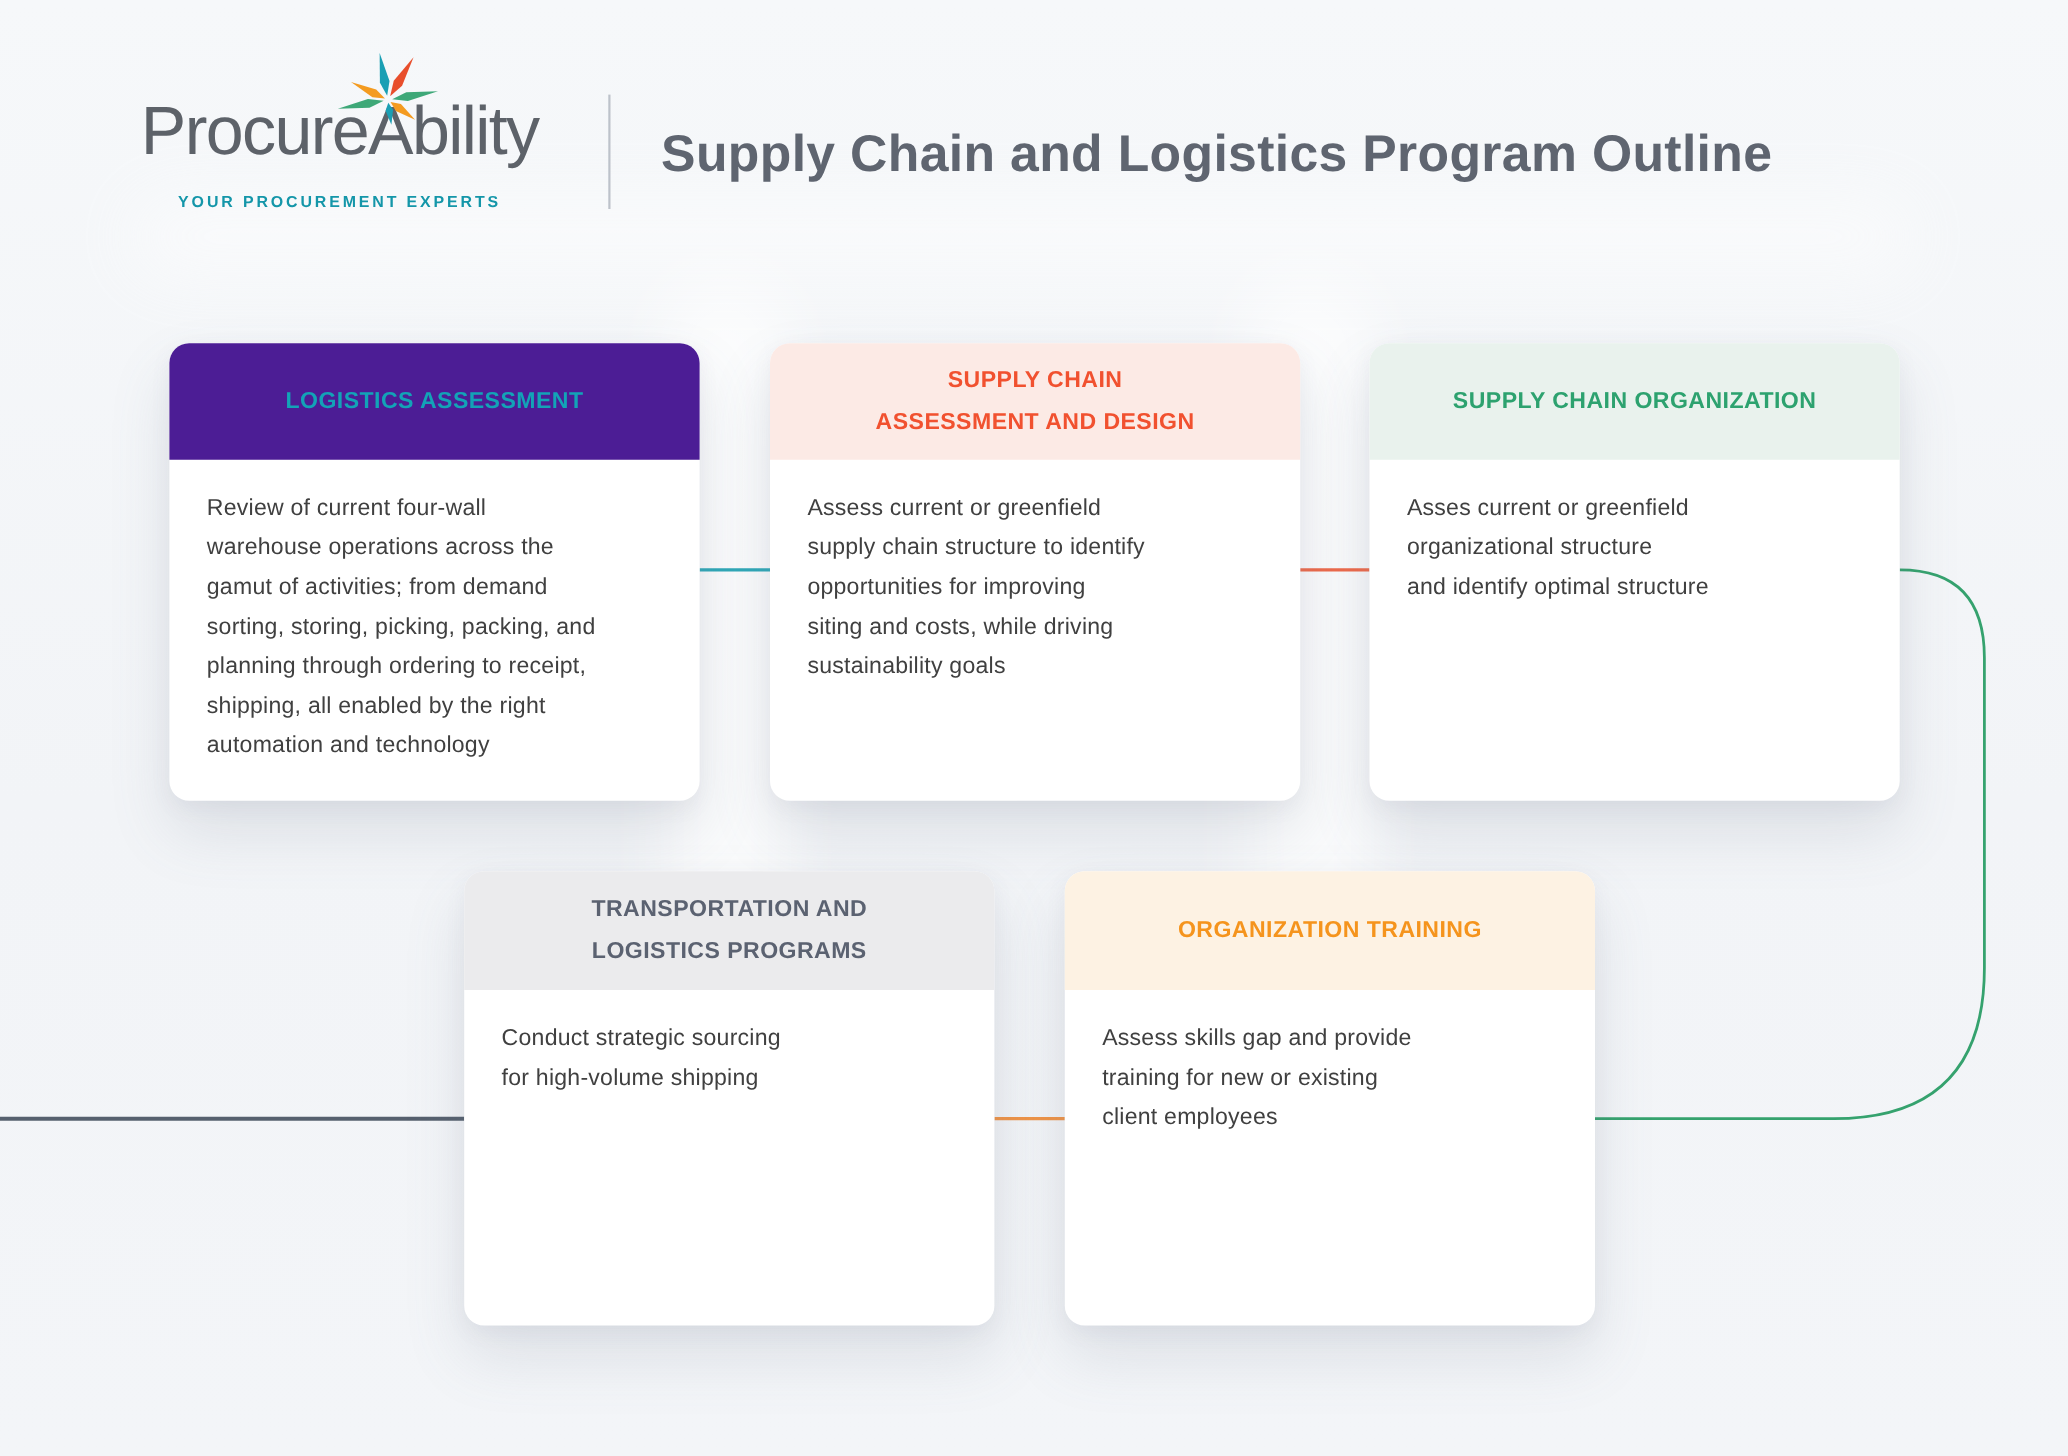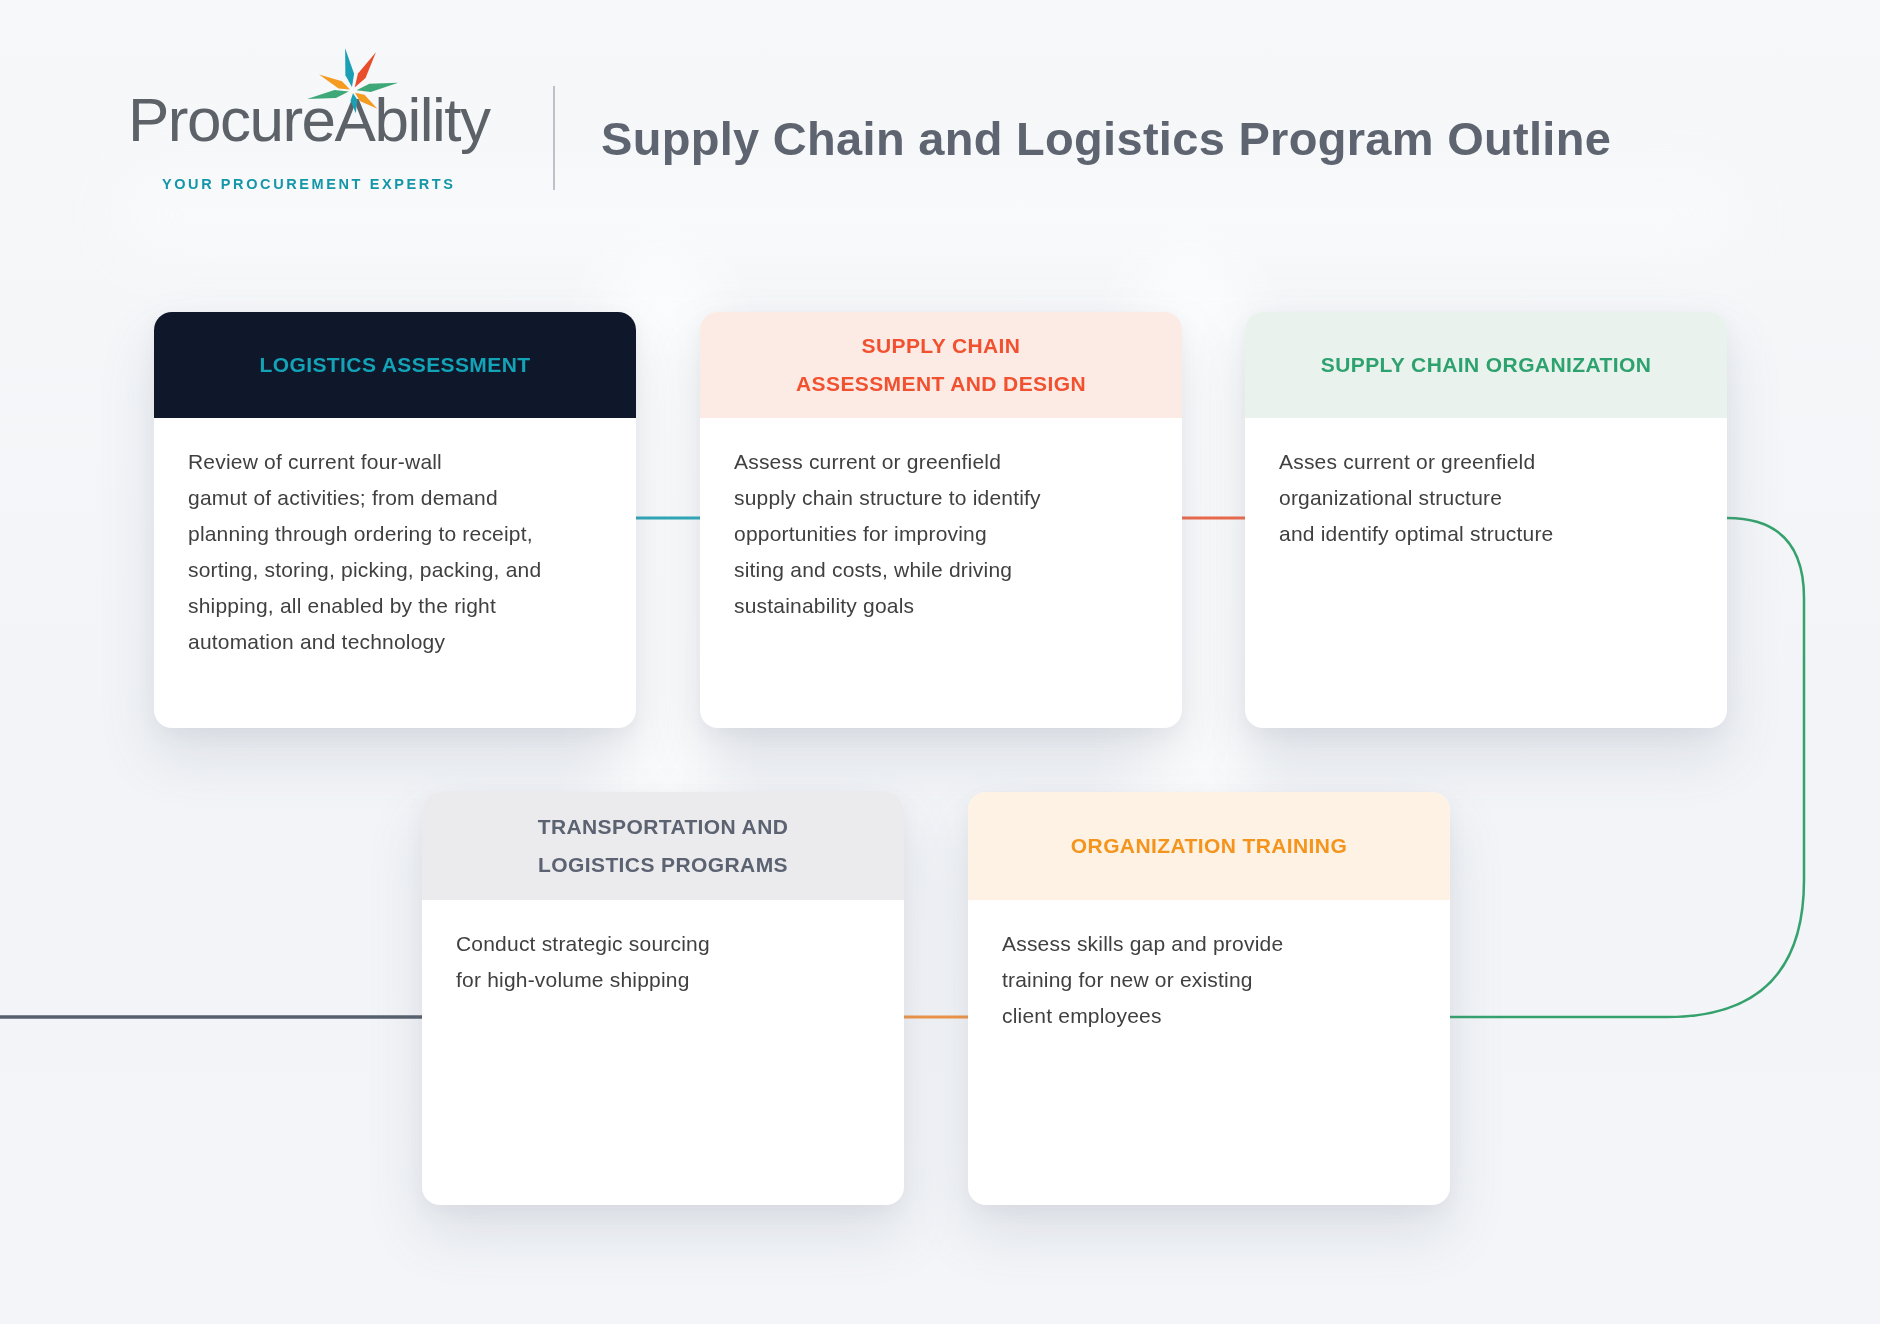--- a/index.html
+++ b/index.html
@@ -90,29 +90,30 @@
         </svg><span>A</span></span><span>bility</span>
     </div>
     <div class="tagline" style="color: rgb(20, 150, 169);">YOUR PROCUREMENT EXPERTS</div>
   </div>
 
   <div class="divider"></div>
 
   <div class="page-title">Supply Chain and Logistics Program Outline</div>
 
   <div class="card" id="card1">
-    <div class="card-header" style="background: #0f172a; color: rgb(19, 163, 183);">
+    <div class="card-header" style="background: #4c1d95; color: rgb(19, 163, 183);">
       <span>LOGISTICS ASSESSMENT</span>
 
     </div>
     <div class="card-body">
       <div>Review of current four-wall</div>
+      <div>warehouse operations across the</div>
       <div>gamut of activities; from demand</div>
+      <div>sorting, storing, picking, packing, and</div>
       <div>planning through ordering to receipt,</div>
-      <div>sorting, storing, picking, packing, and</div>
       <div>shipping, all enabled by the right</div>
       <div>automation and technology</div>
     </div>
   </div>
 
   <div class="card" id="card2">
     <div class="card-header" style="background: rgb(252, 234, 229); color: rgb(241, 81, 47);">
       <span>SUPPLY CHAIN</span>
       <span>ASSESSMENT AND DESIGN</span>
     </div>

